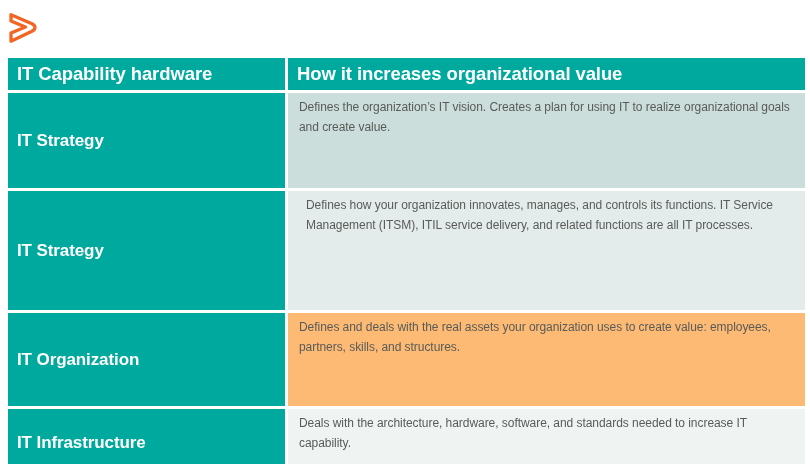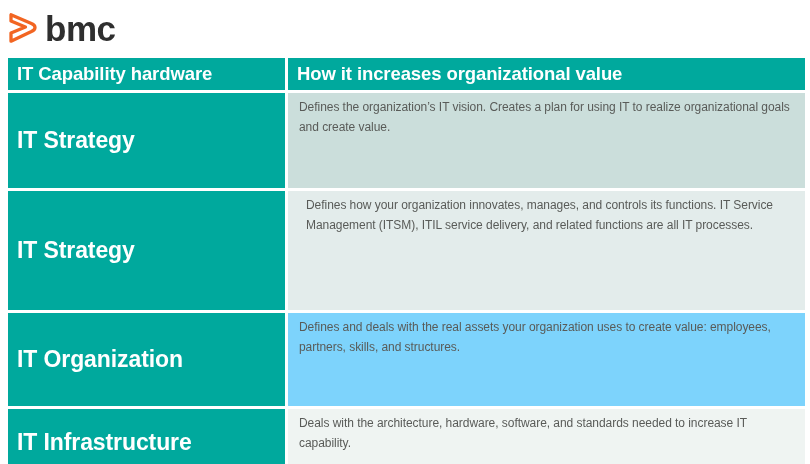--- a/index.html
+++ b/index.html
@@ -65,55 +65,54 @@
     text-align: left;
     padding: 5px 9px 6px 9px;
     line-height: 1.15;
     vertical-align: middle;
     letter-spacing: -0.1px;
   }
 
   td.label-cell {
     background: #00a99d;
     color: #ffffff;
-    font-size: 23px;
+    font-size: 17px;
     font-weight: bold;
     vertical-align: middle;
     padding: 4px 9px;
     letter-spacing: -0.1px;
   }
 
   td.desc-cell {
     color: #595b58;
     font-size: 12px;
     line-height: 1.62;
     vertical-align: top;
     padding: 5px 11px 6px 11px;
     letter-spacing: -0.05px;
   }
 
   
   td.shade-0 { background: #cbdedb; }
   td.shade-1 { background: #e3eceb; padding-left: 18px; }
-  td.shade-2 { background: #7dd3fc; }
+  td.shade-2 { background: #fdba74; }
   td.shade-3 { background: #eff4f2; }
 
   tr.r0 td { height: 84px; }
   tr.r1 td { height: 108px; }
   tr.r2 td { height: 82px; }
   tr.r3 td { height: 56px; }
 </style>
 </head>
 <body>
 
 <div class="logo-bar">
   <svg class="logo-mark" viewBox="0 0 100 100" aria-hidden="true">
     <path d="M10 6 L10 27 L58 47 L10 67 L10 94 L78 62 Q90 56 90 48 Q90 40 78 35 Z" fill="none" stroke="#f26522" stroke-width="11" stroke-linejoin="round" stroke-linecap="butt"></path>
   </svg>
-  <span class="logo-word">bmc</span>
 </div>
 
 <div class="table-wrap">
   <table class="cap-table">
     <colgroup>
         <col class="c1">
         <col class="c2">
       </colgroup>
     <thead>
       <tr>

